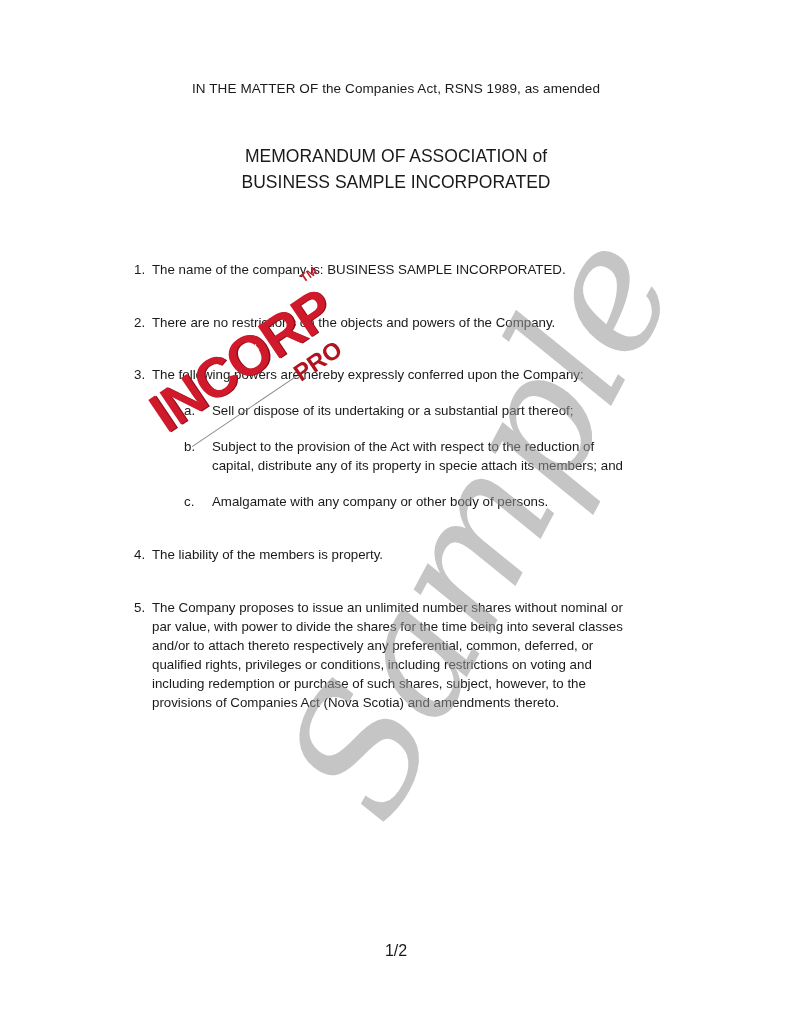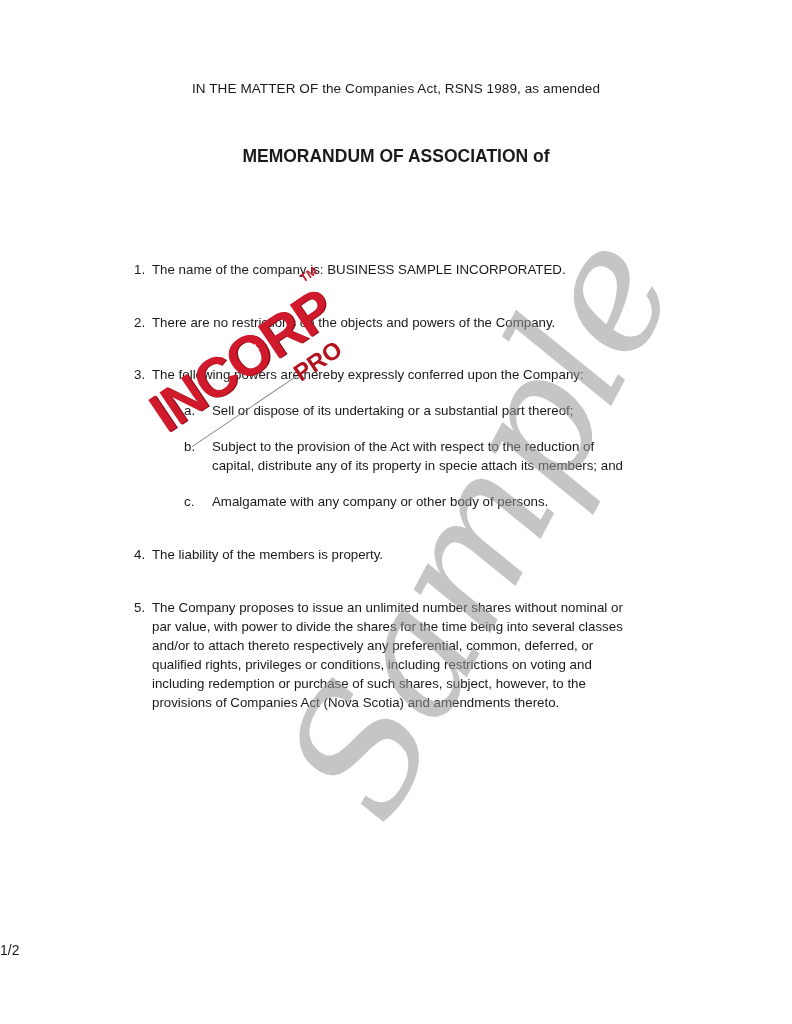--- a/index.html
+++ b/index.html
@@ -29,21 +29,21 @@
       text-align: center;
       font-size: 13.5px;
       letter-spacing: 0.1px;
     }
     .title {
       position: absolute;
       top: 134px;
       left: 0; width: 792px;
       text-align: center;
       font-size: 17.5px;
-      font-weight: bold;
+      font-weight: normal;
       line-height: 26px;
     }
     .para {
       position: absolute;
       left: 134px;
       font-size: 13.3px;
       line-height: 19px;
       width: 500px;
     }
     .para .num {
@@ -67,21 +67,22 @@
       left: 0; top: 0;
     }
     .sub .text {
       display: block;
       margin-left: 28px;
     }
     .footer {
       position: absolute;
       top: 933px;
       left: 0; width: 792px;
-      font-size: 14px;
+      text-align: center;
+      font-size: 16px;
     }
     
     .watermark-sample {
       position: absolute;
       left: 170px;
       top: 420px;
       font-family: "DejaVu Serif", "Liberation Serif", serif;
       font-style: italic;
       font-size: 170px;
       color: rgba(150,150,150,0.55);
@@ -154,20 +155,21 @@
   </style>
 </head>
 <body>
 
 <div class="page">
 
   <div class="header-line">IN THE MATTER OF the Companies Act, RSNS 1989, as amended</div>
 
   <div class="title">
     <div>MEMORANDUM OF ASSOCIATION of</div>
+    <div>BUSINESS SAMPLE INCORPORATED</div>
   </div>
 
   <div class="para" style="top:251px;">
     <span class="num">1.</span>
     <span class="text">The name of the company is: BUSINESS SAMPLE INCORPORATED.</span>
   </div>
 
   <div class="para" style="top:304px;">
     <span class="num">2.</span>
     <span class="text">There are no restrictions on the objects and powers of the Company.</span>

